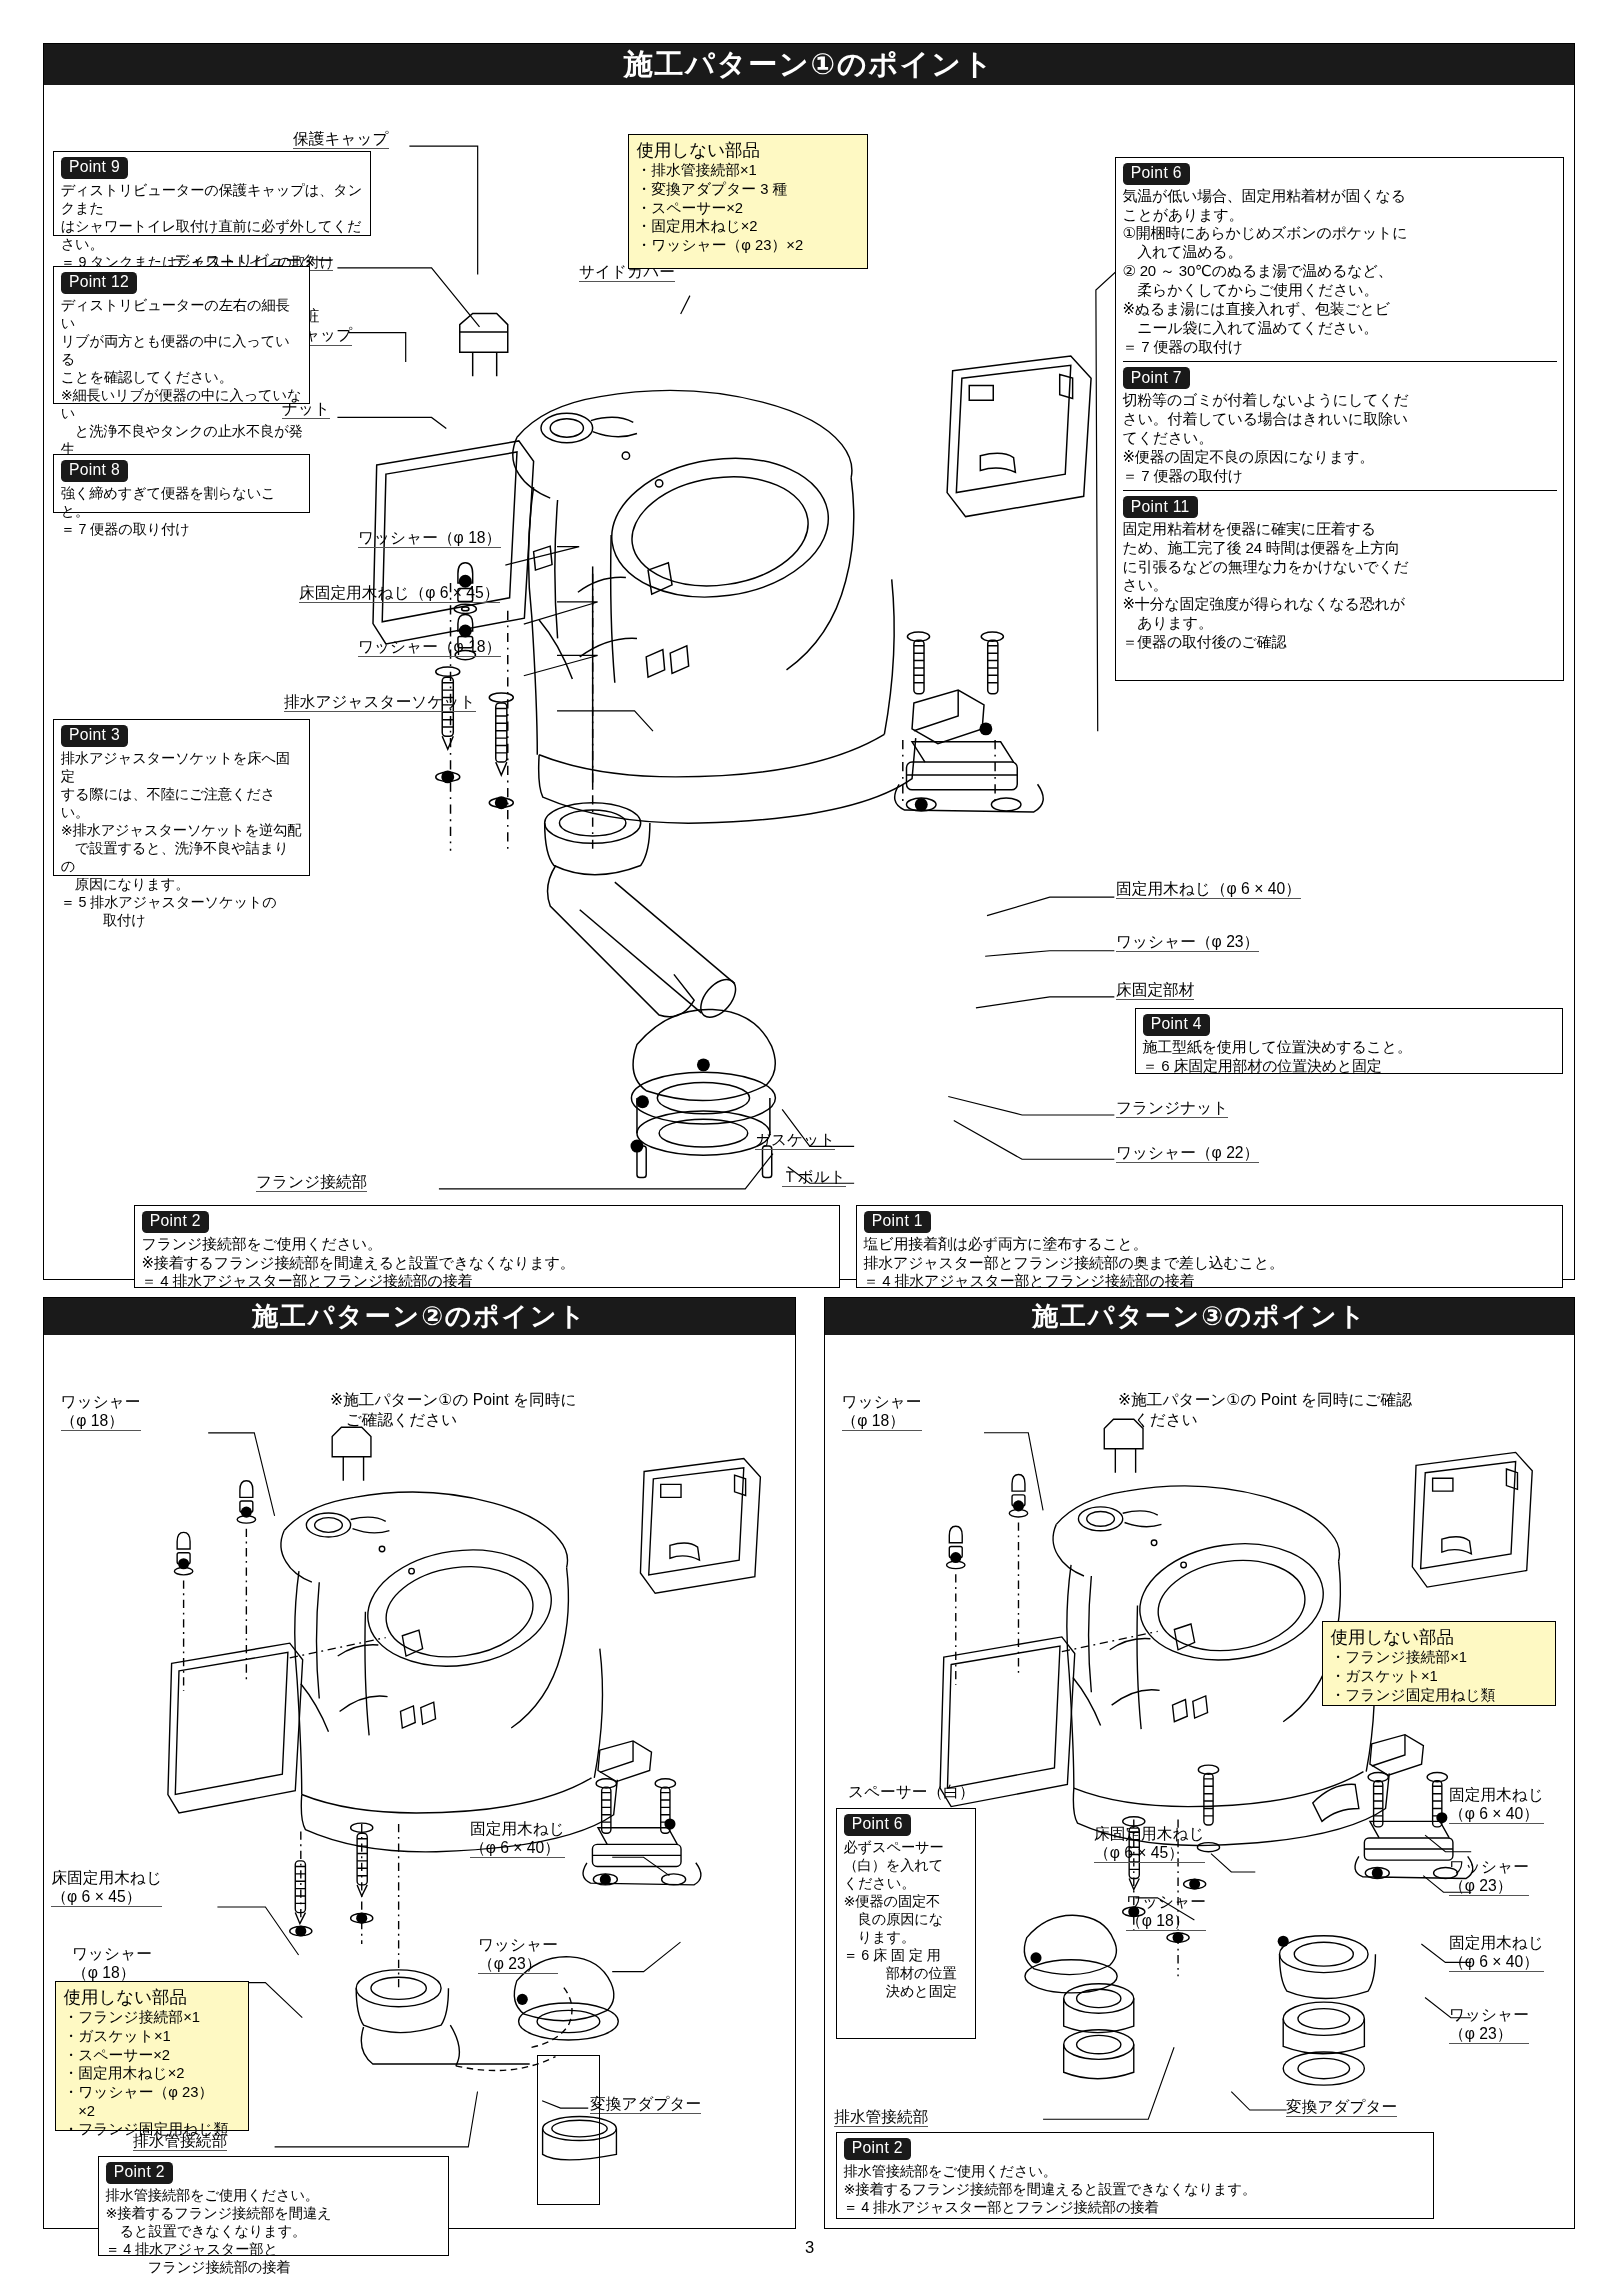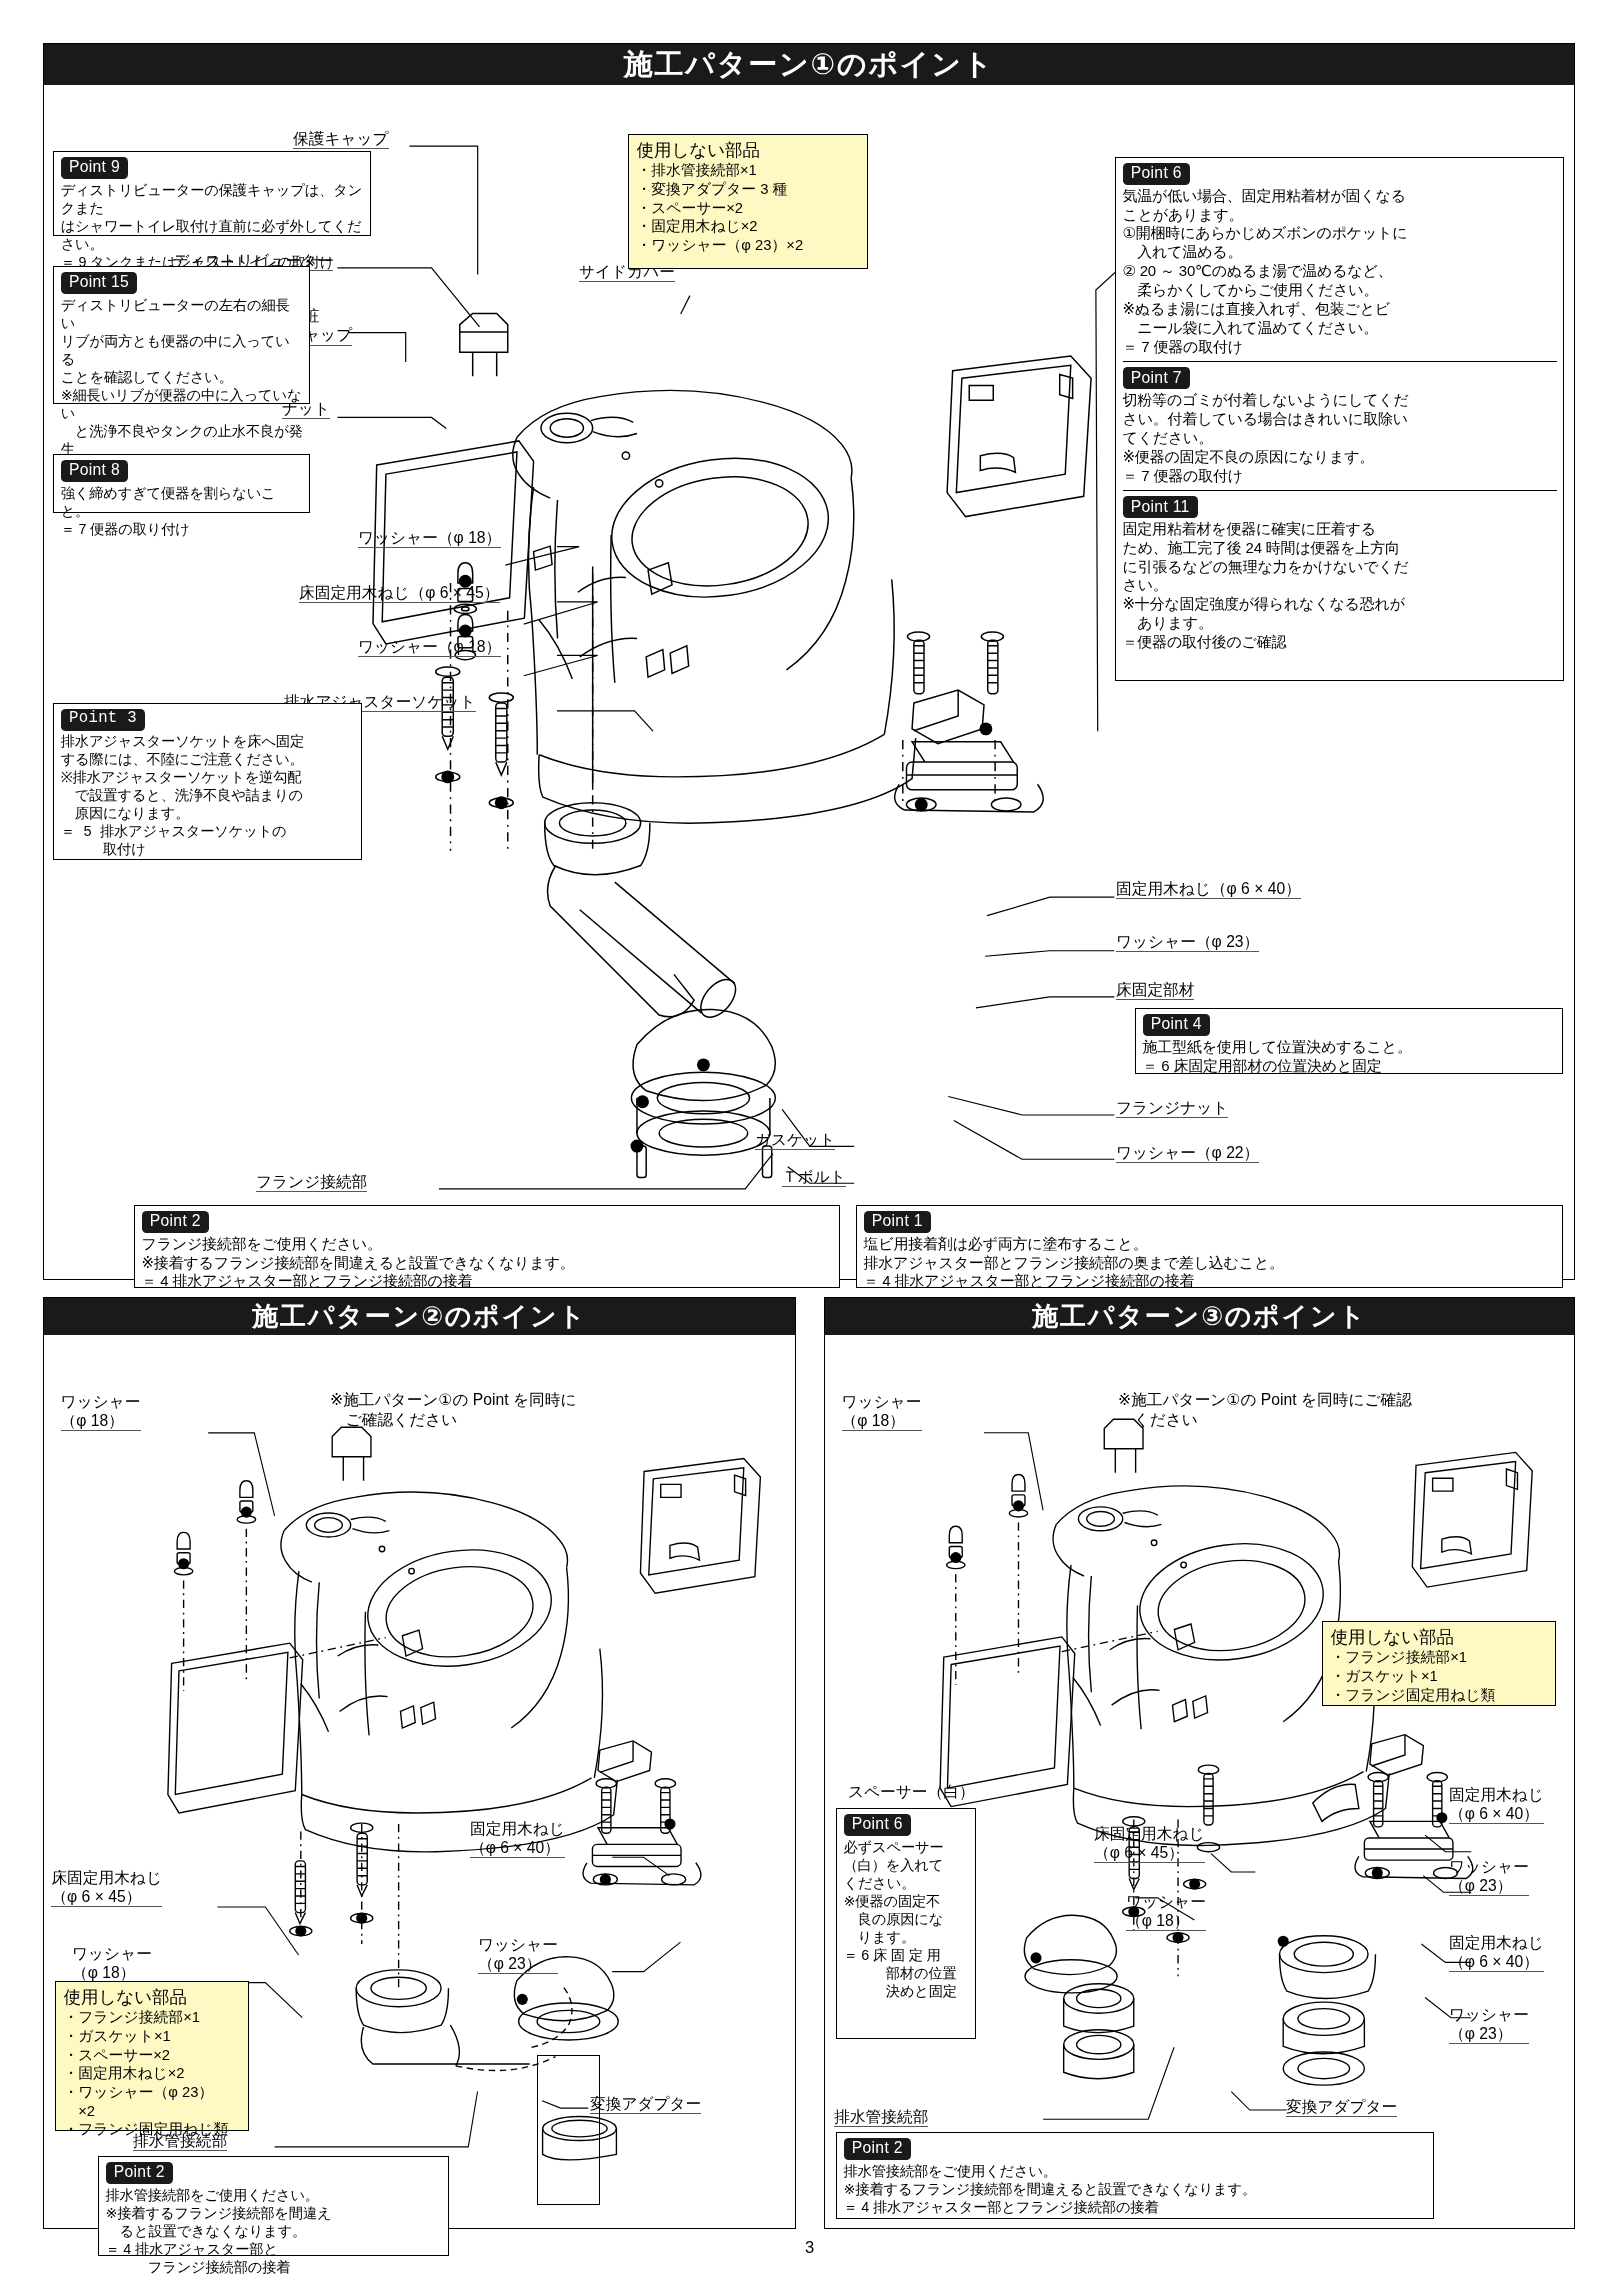--- a/index.html
+++ b/index.html
@@ -245,37 +245,37 @@
     </div>
 
     <div class="pbox" style="left:9.2px;top:66px;width:318px;height:85px;">
       <span class="ptag">Point 9</span>
       <div class="ptxt sm">ディストリビューターの保護キャップは、タンクまた
 はシャワートイレ取付け直前に必ず外してください。
 ＝ 9 タンクまたはシャワートイレの取付け</div>
     </div>
 
     <div class="pbox" style="left:9.2px;top:181px;width:257px;height:138px;">
-      <span class="ptag">Point 15</span>
+      <span class="ptag">Point 12</span>
       <div class="ptxt sm">ディストリビューターの左右の細長い
 リブが両方とも便器の中に入っている
 ことを確認してください。
 ※細長いリブが便器の中に入っていない
 　と洗浄不良やタンクの止水不良が発生
 　する恐れがあります。
 ＝ 9 タンクまたはシャワートイレの取付け</div>
     </div>
 
     <div class="pbox" style="left:9.2px;top:369px;width:257px;height:59px;">
       <span class="ptag">Point 8</span>
       <div class="ptxt sm">強く締めすぎて便器を割らないこと。
 ＝ 7 便器の取り付け</div>
     </div>
 
-    <div class="pbox" style="left:9.2px;top:618px;width:309px;height:157px;font-family:Liberation Mono, monospace;">
+    <div class="pbox" style="left:9.2px;top:634px;width:257px;height:157px;">
       <span class="ptag">Point 3</span>
       <div class="ptxt sm">排水アジャスターソケットを床へ固定
 する際には、不陸にご注意ください。
 ※排水アジャスターソケットを逆勾配
 　で設置すると、洗浄不良や詰まりの
 　原因になります。
 ＝ 5 排水アジャスターソケットの
 　　　取付け</div>
     </div>
 

